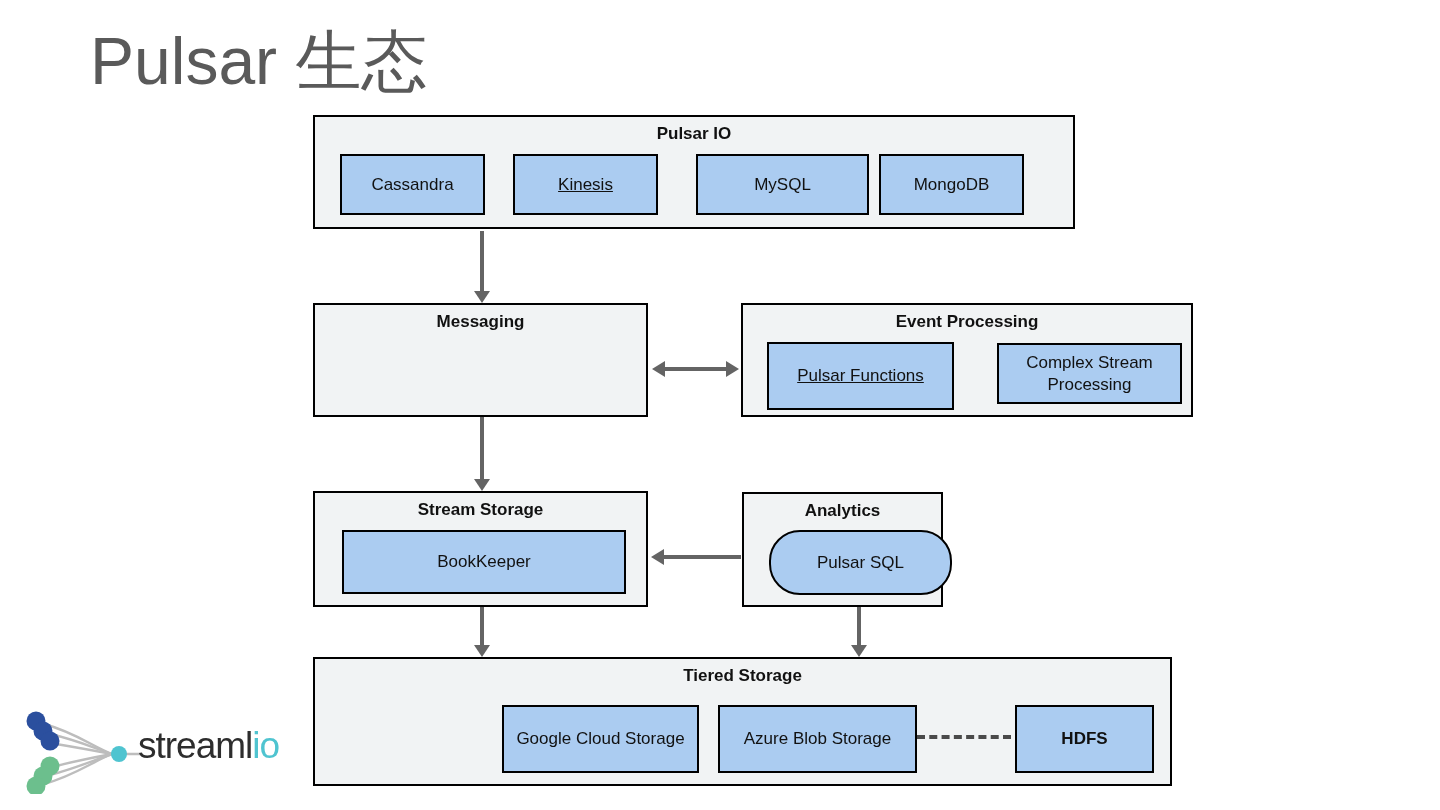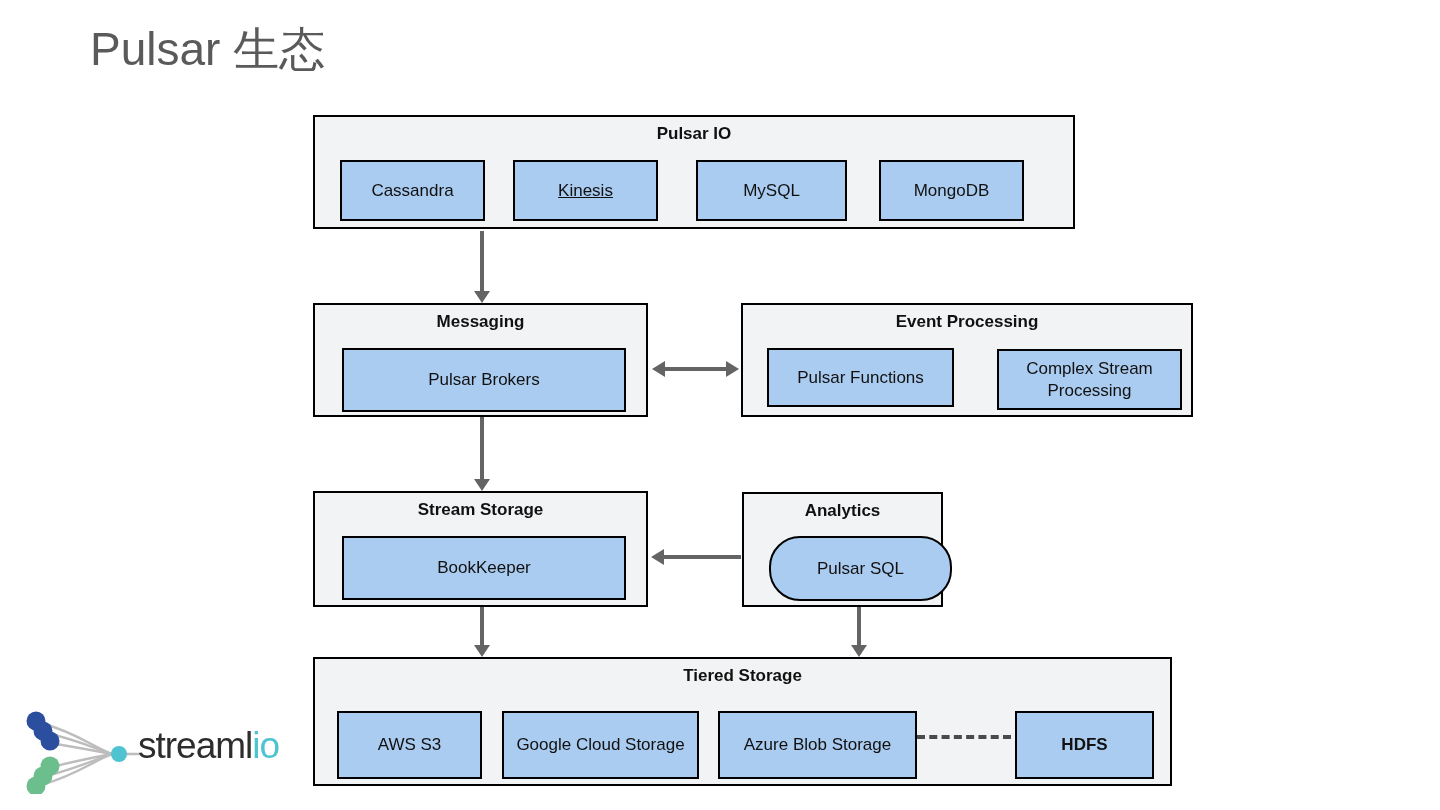--- a/index.html
+++ b/index.html
@@ -14,21 +14,21 @@
     --logo-green:#6cbf8d;
     --logo-line:#bdbdbd;
     --logo-text:#2d2d2d;
   }
   html,body{margin:0;padding:0;background:#ffffff;}
   body{font-family:"Liberation Sans",sans-serif;}
   .slide{position:relative;width:1440px;height:810px;background:#ffffff;overflow:hidden;}
 
   .slide-title{
     position:absolute;left:90px;top:22px;
-    font-size:46px;line-height:1.2;color:var(--title-text);
+    font-size:66px;line-height:1.2;color:var(--title-text);
     letter-spacing:0px;white-space:nowrap;
   }
 
   .group{
     position:absolute;
     background:var(--container-bg);
     border:2px solid var(--container-border);
     box-sizing:border-box;
   }
   .group-title{
@@ -37,21 +37,20 @@
   }
   .node{
     position:absolute;
     background:var(--node-bg);
     border:2px solid var(--node-border);
     box-sizing:border-box;
     display:flex;align-items:center;justify-content:center;
     text-align:center;
     font-size:17px;color:#111;line-height:1.25;
     padding:8px 6px;
-    margin-top:6px;
   }
 
   
   .arrow-v{position:absolute;}
   .arrow-v .shaft{position:absolute;left:50%;transform:translateX(-50%);top:0;width:4px;background:var(--arrow);}
   .arrow-v .head{position:absolute;left:50%;transform:translateX(-50%);bottom:0;width:0;height:0;
     border-left:8px solid transparent;border-right:8px solid transparent;border-top:12px solid var(--arrow);}
   .arrow-h{position:absolute;}
   .arrow-h .shaft{position:absolute;top:50%;transform:translateY(-50%);height:4px;background:var(--arrow);}
   .head-left{position:absolute;left:0;top:50%;transform:translateY(-50%);width:0;height:0;
@@ -69,48 +68,46 @@
 <body>
 
 <div class="slide">
 
   <div class="slide-title">Pulsar 生态</div>
 
   <div class="group" style="left:313px;top:115px;width:762px;height:114px;">
     <div class="group-title">Pulsar IO</div>
     <div class="node" style="left:25px;top:37px;width:145px;height:61px;">Cassandra</div>
     <div class="node" style="left:198px;top:37px;width:145px;height:61px;text-decoration:underline;">Kinesis</div>
-    <div class="node" style="left:381px;top:37px;width:151px;height:61px;">MySQL</div>
+    <div class="node" style="left:381px;top:37px;width:173px;height:61px;">MySQL</div>
     <div class="node" style="left:564px;top:37px;width:145px;height:61px;">MongoDB</div>
   </div>
 
   <div class="group" style="left:313px;top:303px;width:335px;height:114px;">
     <div class="group-title">Messaging</div>
-    <div class="node" style="left:27px;top:37px;width:284px;height:64px;">Pulsar Brokers</div>
   </div>
 
   <div class="group" style="left:741px;top:303px;width:452px;height:114px;">
     <div class="group-title">Event Processing</div>
-    <div class="node" style="left:24px;top:37px;width:187px;height:59px;">Pulsar Functions</div>
+    <div class="node" style="left:24px;top:37px;width:187px;height:68px;text-decoration:underline;">Pulsar Functions</div>
     <div class="node" style="left:254px;top:38px;width:185px;height:61px;">Complex Stream Processing</div>
   </div>
 
   <div class="group" style="left:313px;top:491px;width:335px;height:116px;">
     <div class="group-title">Stream Storage</div>
     <div class="node" style="left:27px;top:37px;width:284px;height:64px;">BookKeeper</div>
   </div>
 
   <div class="group" style="left:742px;top:492px;width:201px;height:115px;">
     <div class="group-title">Analytics</div>
     <div class="node" style="left:25px;top:36px;width:183px;height:65px;border-radius:31px;">Pulsar SQL</div>
   </div>
 
   <div class="group" style="left:313px;top:657px;width:859px;height:129px;">
     <div class="group-title">Tiered Storage</div>
-    <div class="node" style="left:22px;top:46px;width:145px;height:68px;">AWS S3</div>
     <div class="node" style="left:187px;top:46px;width:197px;height:68px;text-align:center;">Google Cloud Storage</div>
     <div class="node" style="left:403px;top:46px;width:199px;height:68px;">Azure Blob Storage</div>
     <div class="node" style="left:700px;top:46px;width:139px;height:68px;font-weight:bold;">HDFS</div>
   </div>
 
   <div class="arrow-v" style="left:472px;top:231px;width:20px;height:72px;">
     <div class="shaft" style="height:61px;"></div>
       <div class="head"></div>
   </div>
 

